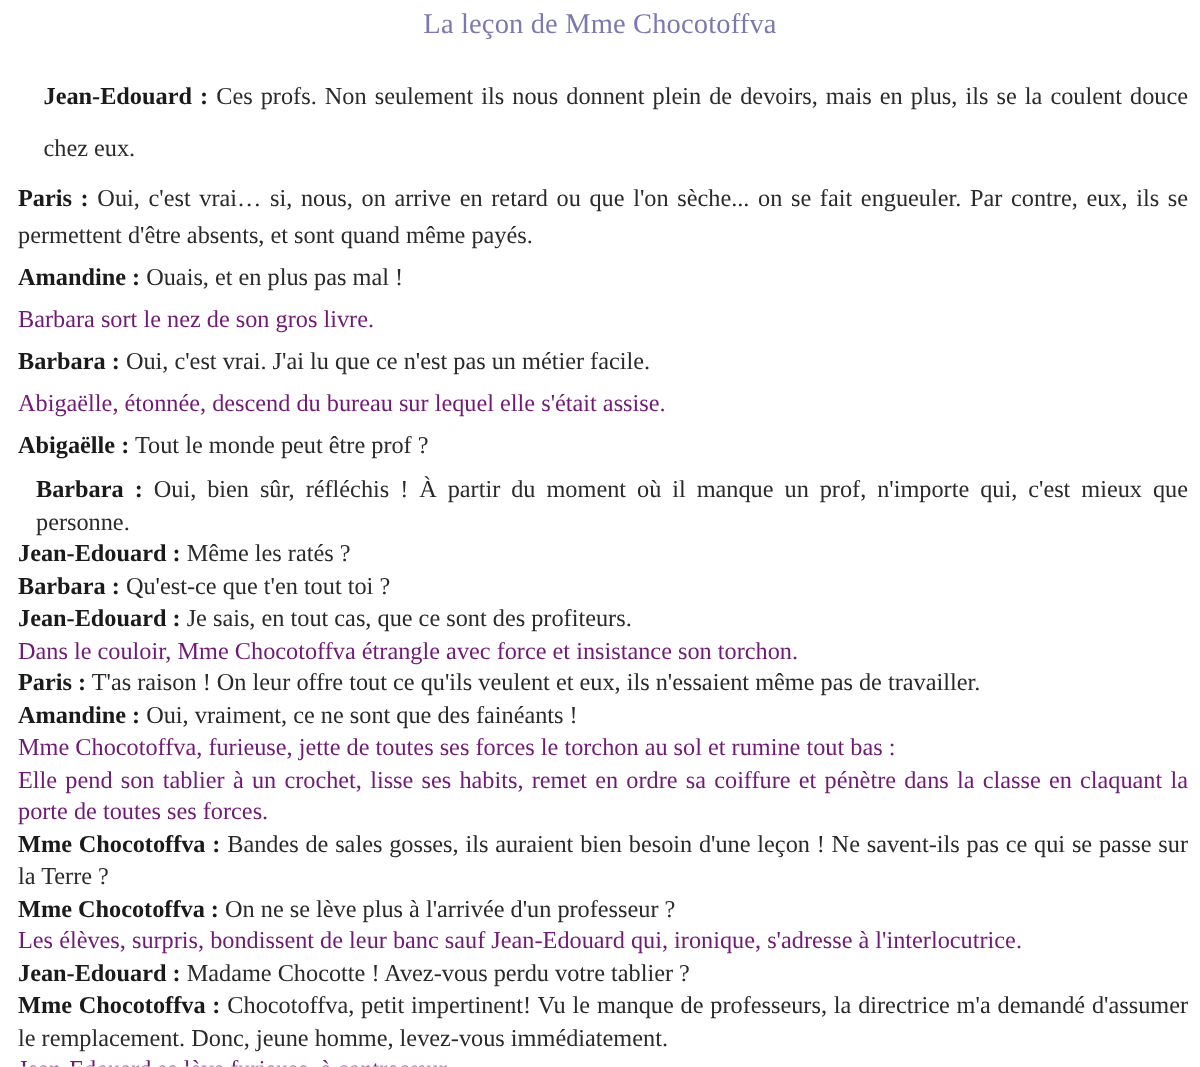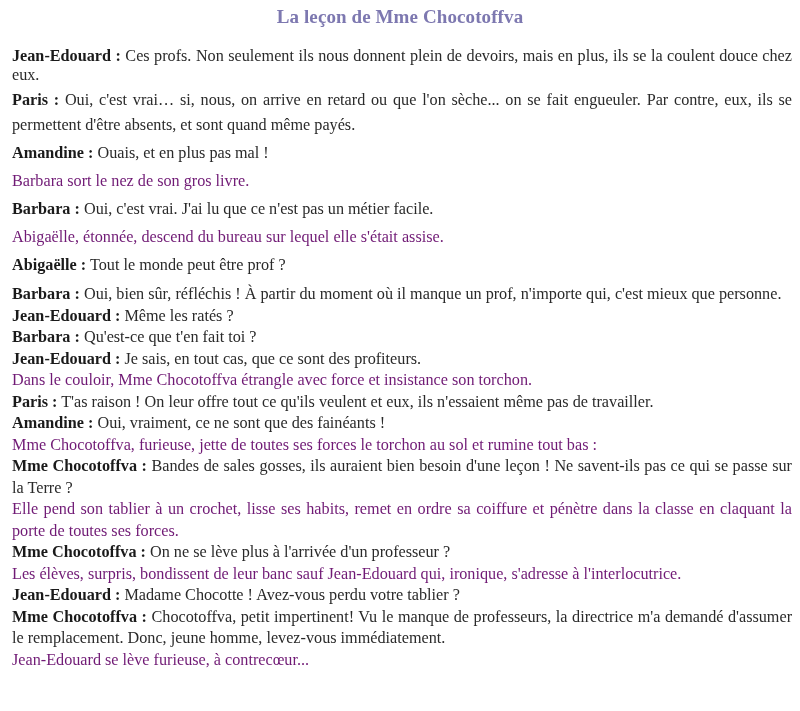--- a/index.html
+++ b/index.html
@@ -21,21 +21,21 @@
       top: 0;
       width: 800px;
       height: 711px;
     }
     .title {
       position: absolute;
       left: 0;
       top: 6px;
       width: 800px;
       text-align: center;
-      font-weight: bold;
+      font-weight: normal;
       font-size: 19px;
       color: #7d78b0;
       letter-spacing: 0.1px;
     }
     .script {
       position: absolute;
       left: 12px;
       top: 44px;
       width: 780px;
       font-size: 16.2px;
@@ -65,21 +65,21 @@
       color: #333333;
     }
   </style>
 </head>
 <body>
 
 <div class="page">
   <div class="title">La leçon de Mme Chocotoffva</div>
 
   <div class="script">
-    <p class="line gap" style="line-height:19px;">
+    <p class="line gap" style="line-height:35px;margin-left:17px;">
       <span class="speaker">Jean-Edouard :</span>
       <span class="speech">Ces profs. Non seulement ils nous donnent plein de devoirs, mais en plus, ils se la coulent douce chez eux.</span>
     </p>
     <p class="line gap" style="line-height:25px;">
       <span class="speaker">Paris :</span>
       <span class="speech">Oui, c'est vrai… si, nous, on arrive en retard ou que l'on sèche... on se fait engueuler. Par contre, eux, ils se permettent d'être absents, et sont quand même payés.</span>
     </p>
     <p class="line gap" style="line-height:25px;">
       <span class="speaker">Amandine :</span>
       <span class="speech">Ouais, et en plus pas mal !</span>
@@ -87,51 +87,51 @@
     <p class="line gap direction" style="line-height:25px;">Barbara sort le nez de son gros livre.</p>
     <p class="line gap" style="line-height:25px;">
       <span class="speaker">Barbara :</span>
       <span class="speech">Oui, c'est vrai. J'ai lu que ce n'est pas un métier facile.</span>
     </p>
     <p class="line gap direction" style="line-height:25px;">Abigaëlle, étonnée, descend du bureau sur lequel elle s'était assise.</p>
     <p class="line gap" style="line-height:25px;">
       <span class="speaker">Abigaëlle :</span>
       <span class="speech">Tout le monde peut être prof ?</span>
     </p>
-    <p class="line gap" style="margin-top:6px;">
+    <p class="line gap" style="margin-top:6px;margin-left:12px;">
       <span class="speaker">Barbara :</span>
       <span class="speech">Oui, bien sûr, réfléchis ! À partir du moment où il manque un prof, n'importe qui, c'est mieux que personne.</span>
     </p>
     <p class="line">
       <span class="speaker">Jean-Edouard :</span>
       <span class="speech">Même les ratés ?</span>
     </p>
     <p class="line">
       <span class="speaker">Barbara :</span>
-      <span class="speech">Qu'est-ce que t'en fait toi ?</span>
+      <span class="speech">Qu'est-ce que t'en tout toi ?</span>
     </p>
     <p class="line">
       <span class="speaker">Jean-Edouard :</span>
       <span class="speech">Je sais, en tout cas, que ce sont des profiteurs.</span>
     </p>
     <p class="line direction">Dans le couloir, Mme Chocotoffva étrangle avec force et insistance son torchon.</p>
     <p class="line">
       <span class="speaker">Paris :</span>
       <span class="speech">T'as raison ! On leur offre tout ce qu'ils veulent et eux, ils n'essaient même pas de travailler.</span>
     </p>
     <p class="line">
       <span class="speaker">Amandine :</span>
       <span class="speech">Oui, vraiment, ce ne sont que des fainéants !</span>
     </p>
     <p class="line direction">Mme Chocotoffva, furieuse, jette de toutes ses forces le torchon au sol et rumine tout bas :</p>
+    <p class="line direction">Elle pend son tablier à un crochet, lisse ses habits, remet en ordre sa coiffure et pénètre dans la classe en claquant la porte de toutes ses forces.</p>
     <p class="line">
       <span class="speaker">Mme Chocotoffva :</span>
       <span class="speech">Bandes de sales gosses, ils auraient bien besoin d'une leçon ! Ne savent-ils pas ce qui se passe sur la Terre ?</span>
     </p>
-    <p class="line direction">Elle pend son tablier à un crochet, lisse ses habits, remet en ordre sa coiffure et pénètre dans la classe en claquant la porte de toutes ses forces.</p>
     <p class="line">
       <span class="speaker">Mme Chocotoffva :</span>
       <span class="speech">On ne se lève plus à l'arrivée d'un professeur ?</span>
     </p>
     <p class="line direction">Les élèves, surpris, bondissent de leur banc sauf Jean-Edouard qui, ironique, s'adresse à l'interlocutrice.</p>
     <p class="line">
       <span class="speaker">Jean-Edouard :</span>
       <span class="speech">Madame Chocotte ! Avez-vous perdu votre tablier ?</span>
     </p>
     <p class="line">

